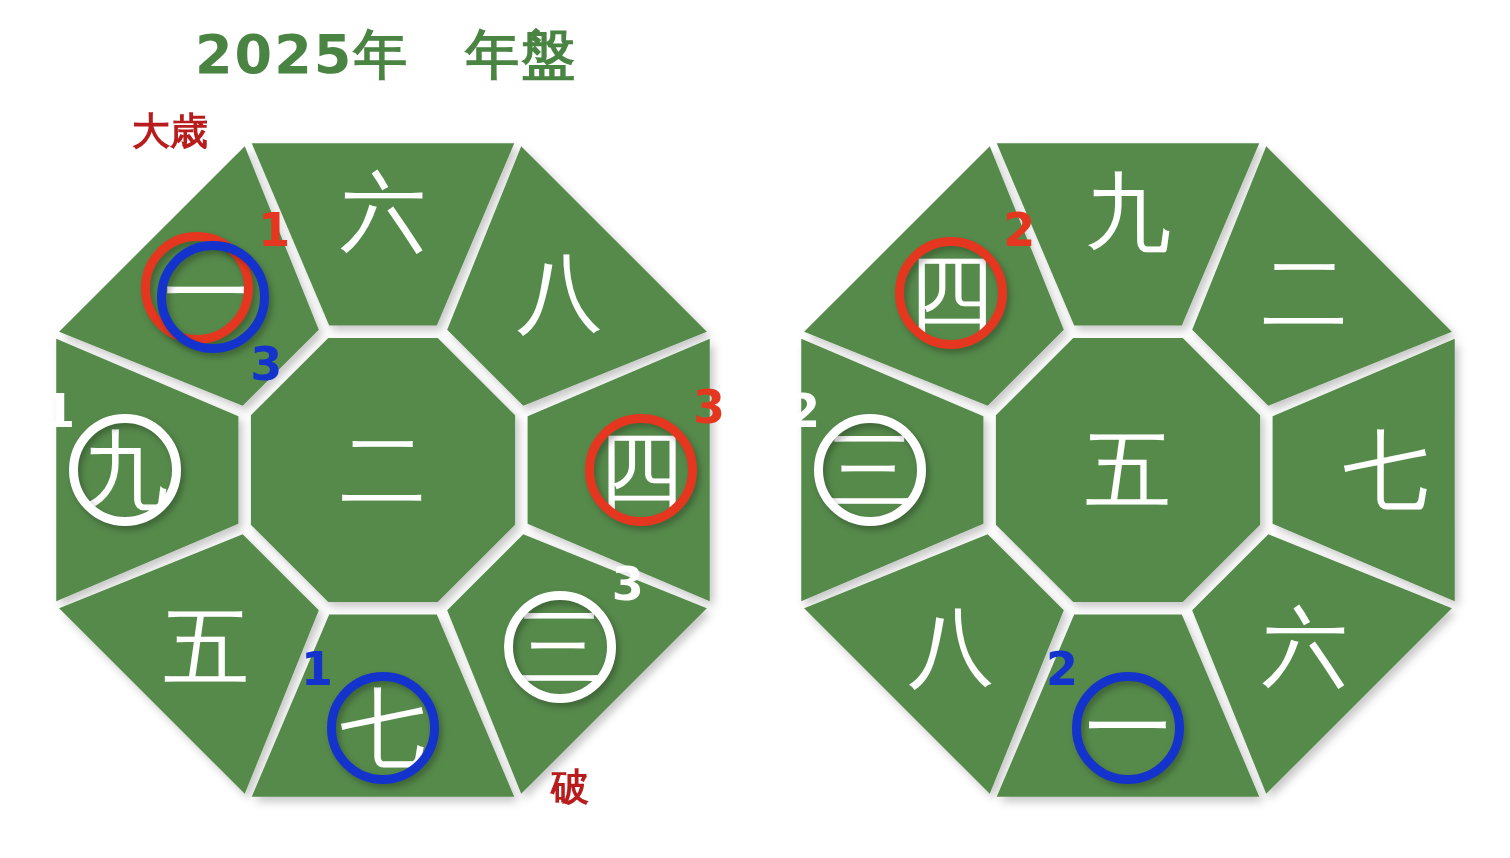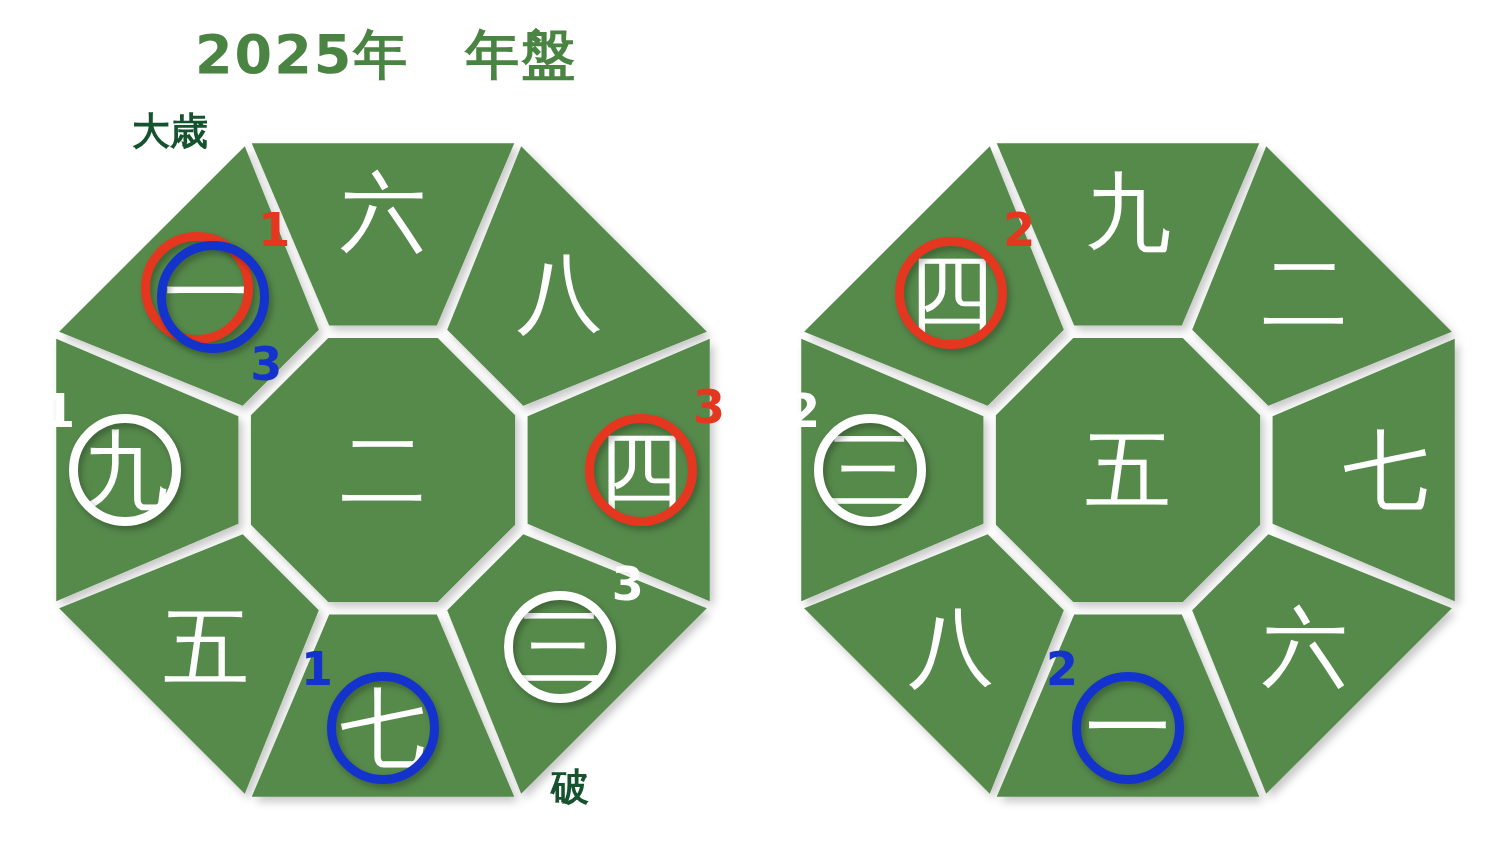--- a/index.html
+++ b/index.html
@@ -31,21 +31,21 @@
     line-height: 1;
   }
   #title-left  { left: 195px; top: 28px; }
   #title-right { left: 972px; top: 28px; }
 
   .corner-label {
     position: absolute;
     font-family: "DejaVu Sans", "Liberation Sans", sans-serif;
     font-weight: bold;
     font-size: 38px;
-    color: #14532d;
+    color: #b91c1c;
     line-height: 1;
     white-space: pre;
   }
   #label-taisai { left: 132px; top: 112px; }
   #label-hafu   { left: 551px; top: 768px; }
 
   .board {
     position: absolute;
     width: 716px;
     height: 716px;

